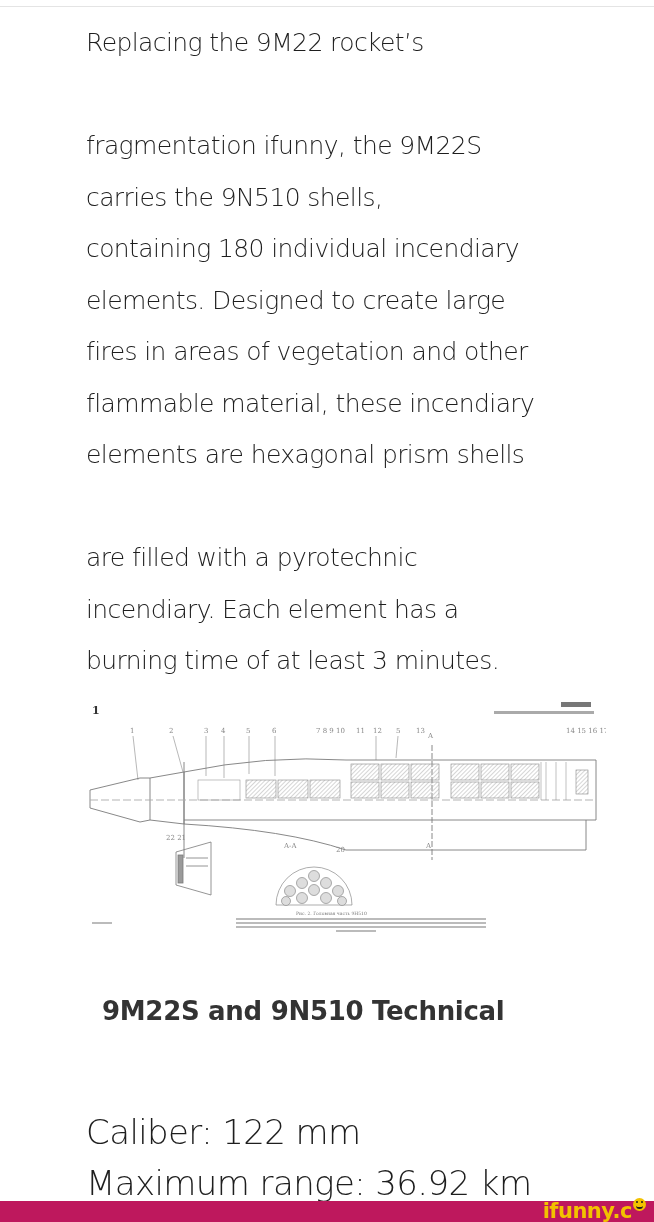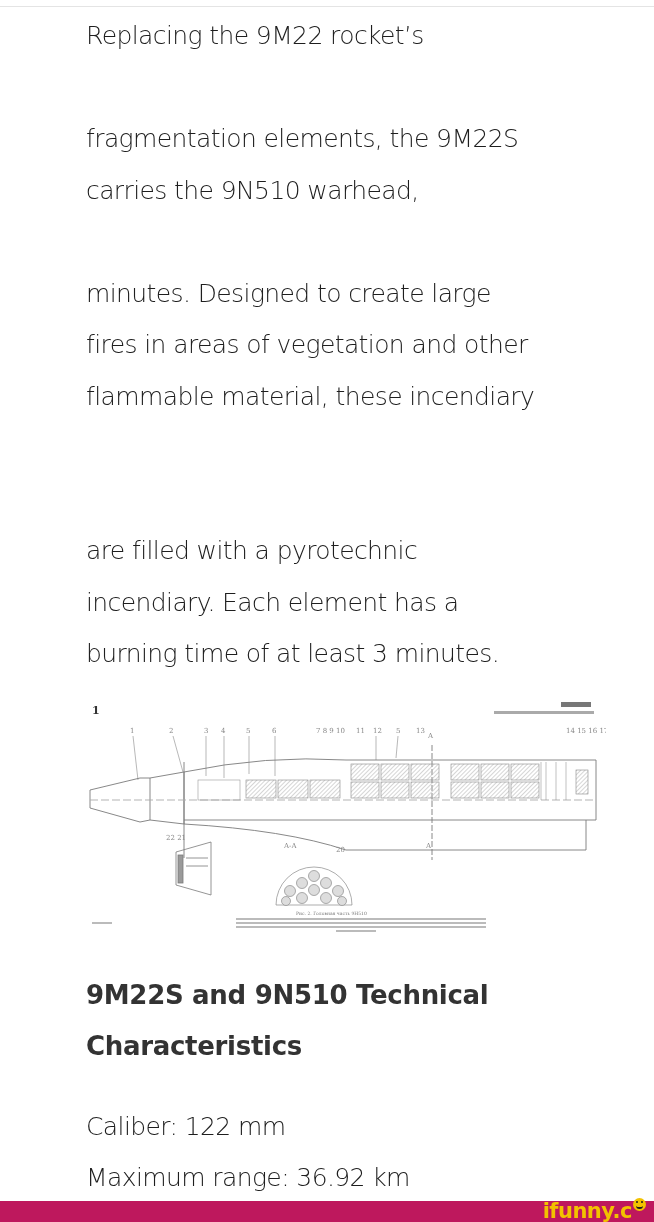--- a/index.html
+++ b/index.html
@@ -7,56 +7,56 @@
     width: 654px; height: 1222px; overflow: hidden;
     background: #ffffff; position: relative;
     font-family: "DejaVu Sans", "Liberation Sans", sans-serif;
   }
   .topline { position: absolute; left: 0; top: 6px; width: 654px; height: 1px; background: #e4e4e4; }
   .article { position: absolute; left: 86px; top: 0; width: 540px; }
   .body-text {
     margin: 0; color: #1e1e1e; font-weight: 300;
     font-family: "DejaVu Sans", sans-serif;
     font-size: 25px; line-height: 51.5px; letter-spacing: -0.6px;
-    position: absolute; top: 10px; left: 0; width: 520px;
+    position: absolute; top: 17px; left: 0; width: 520px;
   }
   .figure { position: absolute; left: 86px; top: 700px; width: 520px; height: 235px; }
   .heading {
-    position: absolute; left: 86px; top: 970px; width: 500px; margin: 0;
+    position: absolute; left: 86px; top: 970px; width: 500px; margin: 16px;
     font-family: "DejaVu Sans", sans-serif; font-weight: bold;
     font-size: 26px; line-height: 51px; color: #333333; letter-spacing: -0.3px;
   }
   .spec { position: absolute; left: 86px; margin: 0; color: #1e1e1e;
-    font-family: "DejaVu Sans", sans-serif; font-weight: 300; font-size: 25px; letter-spacing: -0.6px; }
+    font-family: "DejaVu Sans", sans-serif; font-weight: 300; font-size: 34px; letter-spacing: -0.6px; }
   .spec-1 { top: 1112px; }
   .spec-2 { top: 1163px; }
   .footer { position: absolute; left: 0; top: 1201px; width: 654px; height: 27px; background: #be185d; }
   .brand { position: absolute; right: 8px; top: -3px; color: #f2c200;
     font-family: "DejaVu Sans", sans-serif; font-weight: bold; font-size: 21px; letter-spacing: -0.5px; }
   .smile { display: inline-block; width: 13px; height: 13px; border-radius: 50%; background: #f2c200;
     vertical-align: 7px; margin-left: 1px; position: relative; }
   .smile::before { content: ""; position: absolute; left: 3px; top: 3px; width: 2px; height: 2px; background: #1b1b1b; box-shadow: 5px 0 0 #1b1b1b; border-radius: 50%; }
   .smile::after { content: ""; position: absolute; left: 3px; top: 6px; width: 7px; height: 3px; border-bottom: 2px solid #1b1b1b; border-radius: 0 0 5px 5px; }
 </style>
 </head>
 <body>
 
 <div class="topline"></div>
 
 <div class="article">
   <p class="body-text">
     <span>Replacing the 9M22 rocket’s</span><br>
     <br>
-    <span>fragmentation elements, the 9M22S</span><br>
-    <span>carries the 9N510 warhead,</span><br>
-    <br>
-    <span>minutes. Designed to create large</span><br>
+    <span>fragmentation ifunny, the 9M22S</span><br>
+    <span>carries the 9N510 shells,</span><br>
+    <span>containing 180 individual incendiary</span><br>
+    <span>elements. Designed to create large</span><br>
     <span>fires in areas of vegetation and other</span><br>
     <span>flammable material, these incendiary</span><br>
-    <br>
+    <span>elements are hexagonal prism shells</span><br>
     <br>
     <span>are filled with a pyrotechnic</span><br>
     <span>incendiary. Each element has a</span><br>
     <span>burning time of at least 3 minutes.</span>
   </p>
 </div>
 
 <div class="figure">
   <svg width="520" height="235" viewBox="0 0 520 235" xmlns="http://www.w3.org/2000/svg" font-family="DejaVu Serif, serif">
     <defs>
@@ -168,21 +168,20 @@
       <rect x="150" y="222" width="250" height="2" fill="#bbb"></rect>
       <rect x="150" y="226" width="250" height="2" fill="#bbb"></rect>
       <rect x="250" y="230" width="40" height="2" fill="#bbb"></rect>
       <rect x="6" y="222" width="20" height="2" fill="#bbb"></rect>
     </g>
   </svg>
 </div>
 
 <h2 class="heading">
   <span>9M22S and 9N510 Technical</span><br>
-  <span>Characteristics</span>
 </h2>
 
 <p class="spec spec-1">Caliber: 122 mm</p>
 <p class="spec spec-2">Maximum range: 36.92 km</p>
 
 <div class="footer">
   <div class="brand"><span>ifunny.c</span><span class="smile"></span></div>
 </div>
 
 </body></html>

